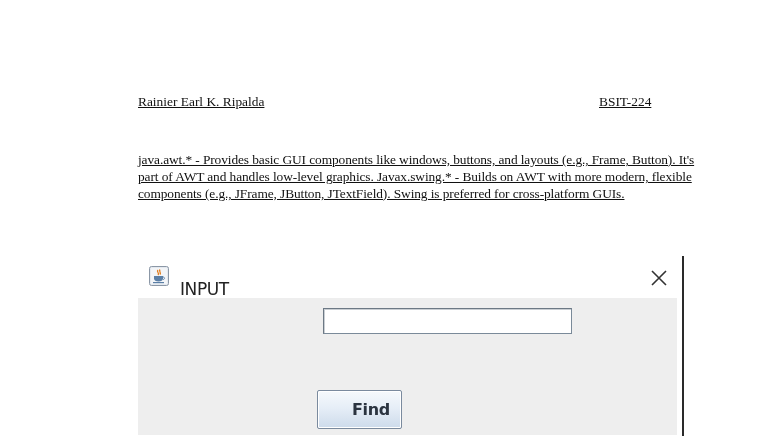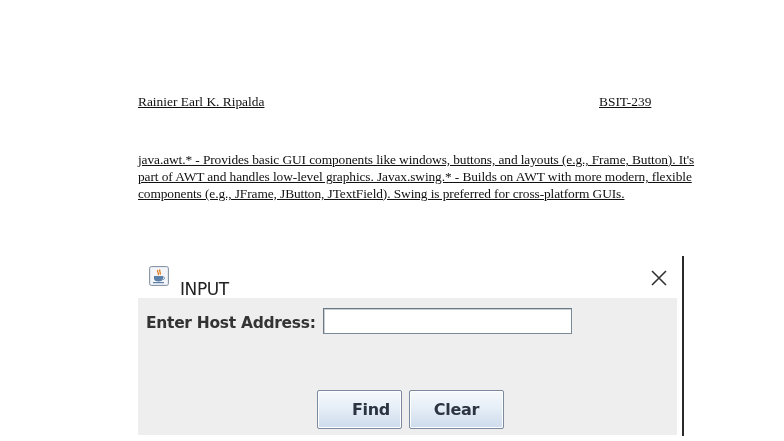--- a/index.html
+++ b/index.html
@@ -138,21 +138,21 @@
     .btn-clear {
       left: 271px;
       width: 95px;
     }
   </style>
 </head>
 <body>
 
 <div>
   <div id="author-name" class="doc-text">Rainier Earl K. Ripalda</div>
-  <div id="section-code" class="doc-text">BSIT-239</div>
+  <div id="section-code" class="doc-text">BSIT-224</div>
   <div id="description" class="doc-text">java.awt.* - Provides basic GUI components like windows, buttons, and layouts (e.g., Frame, Button). It's part of AWT and handles low-level graphics. Javax.swing.* - Builds on AWT with more modern, flexible components (e.g., JFrame, JButton, JTextField). Swing is preferred for cross-platform GUIs.</div>
 </div>
 
 <div>
   <div class="dialog-titlebar">
     <span class="java-icon">
       <svg width="20" height="20" viewBox="0 0 20 20">
         <rect x="0.5" y="0.5" width="19" height="19" rx="2" fill="#e4e9ef" stroke="#8b97a6"></rect>
         <rect x="2" y="2" width="16" height="16" rx="1" fill="#f3f5f8"></rect>
         <path d="M9 4 C7 6, 11 7, 9 9 M11 3.5 C9.5 5.5, 12.5 6.5, 11 8.5" stroke="#e07b1a" stroke-width="1.3" fill="none"></path>
@@ -165,18 +165,16 @@
     <span class="close-btn">
       <svg width="24" height="24" viewBox="0 0 24 24">
         <path d="M5 5 L19 19 M19 5 L5 19" stroke="#333333" stroke-width="1.6" fill="none"></path>
       </svg>
     </span>
   </div>
 
   <div class="right-edge"></div>
 
   <div class="dialog-body">
-    <label class="host-label">Enter Host Address:</label>
     <input type="text" class="host-input" placeholder="" style="">
     <div class="btn btn-find">Find</div>
-    <div class="btn btn-clear">Clear</div>
   </div>
 </div>
 
 </body></html>

